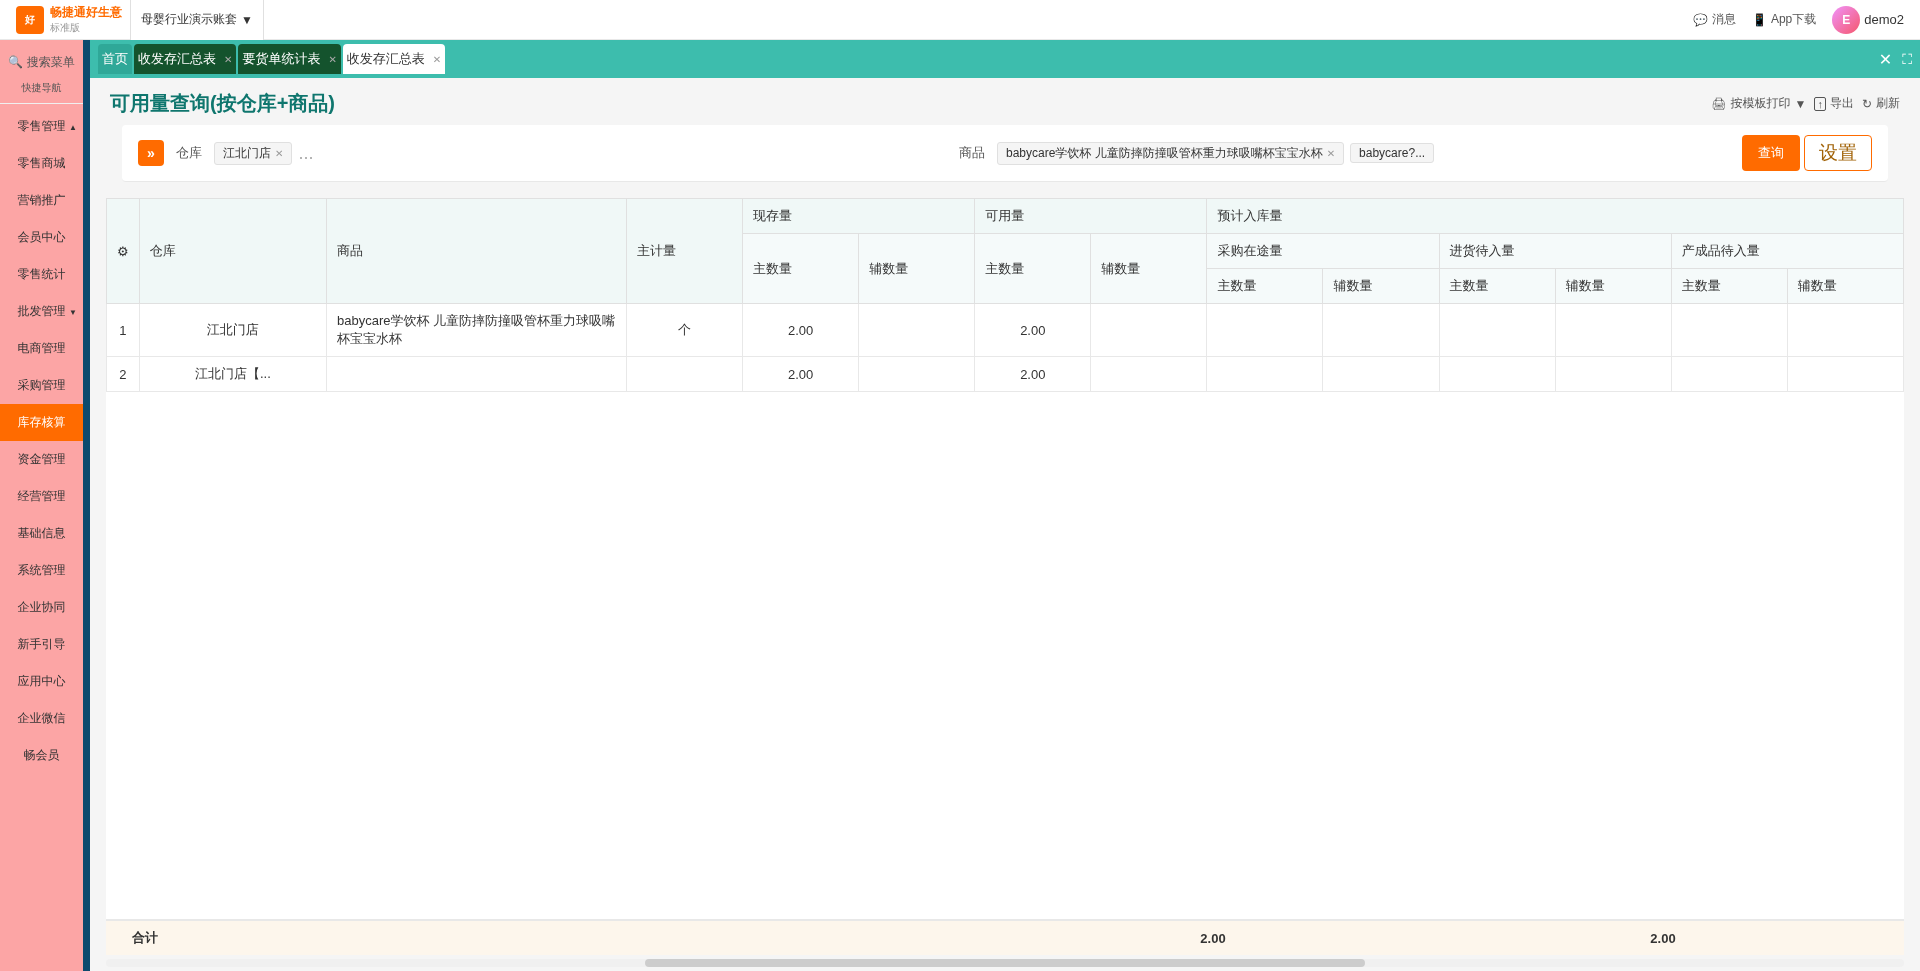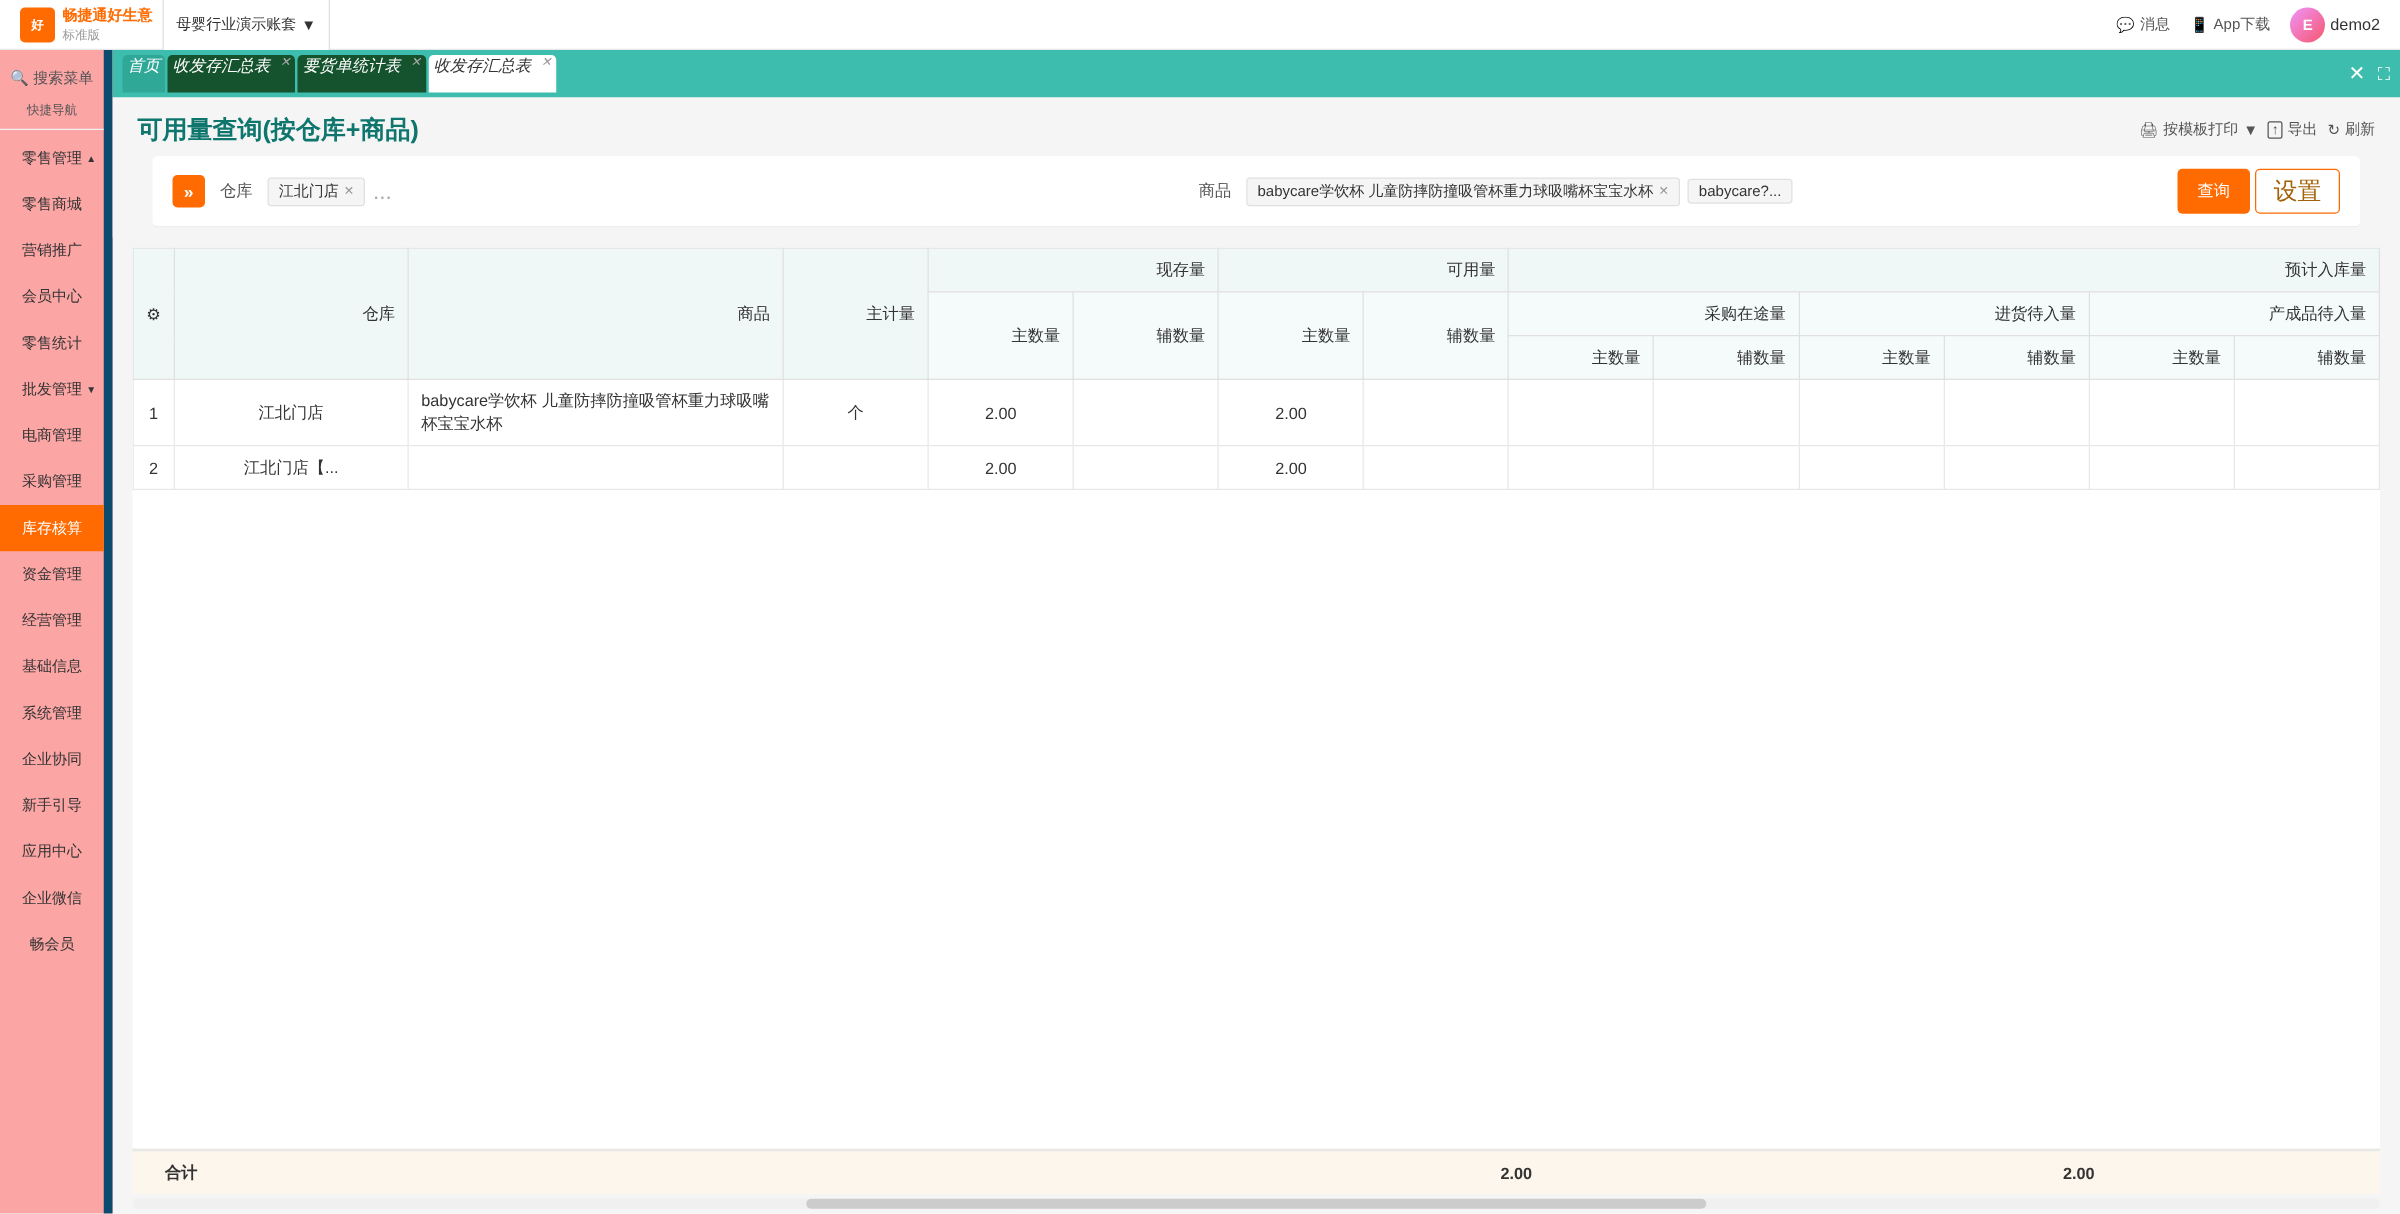--- a/index.html
+++ b/index.html
@@ -111,26 +111,25 @@
       background: #3dbdad;
       display: flex; align-items: center;
       height: 38px;
       padding: 0 8px;
       flex-shrink: 0;
       gap: 2px;
     }
     .tab {
       height: 30px;
       padding: 0 4px;
-      display: flex; gap: 6px;
+      display: flex; align-items: center; gap: 6px;
       border-radius: 4px 4px 0 0;
       font-size: 13px;
       cursor: pointer;
       white-space: nowrap;
-      font-style: italic;
     }
     .tab.home { background: #2fa898; color: #fff; }
     .tab.normal { background: #14532d; color: #fff; }
     .tab.active { background: #fff; color: #333; }
     .tab-close { font-size: 10px; color: #aaa; cursor: pointer; margin-left: 2px; }
     .tab-bar-close { margin-left: auto; color: #fff; cursor: pointer; font-size: 16px; }
     .tab-bar-expand { color: #fff; cursor: pointer; font-size: 14px; margin-left: 8px; }
 
     
     .page-header {
@@ -194,21 +193,21 @@
       background: #fff;
     }
     table {
       width: 100%; border-collapse: collapse;
       font-size: 13px;
     }
     thead tr th {
       background: #f0f8f7;
       border: 1px solid #e0e0e0;
       padding: 8px 10px;
-      text-align: right;
+      text-align: left;
       color: #333;
       font-weight: 500;
       white-space: nowrap;
     }
     thead tr.sub-header th {
       background: #f5fafa;
     }
     tbody tr td {
       border: 1px solid #e8e8e8;
       padding: 8px 10px;

